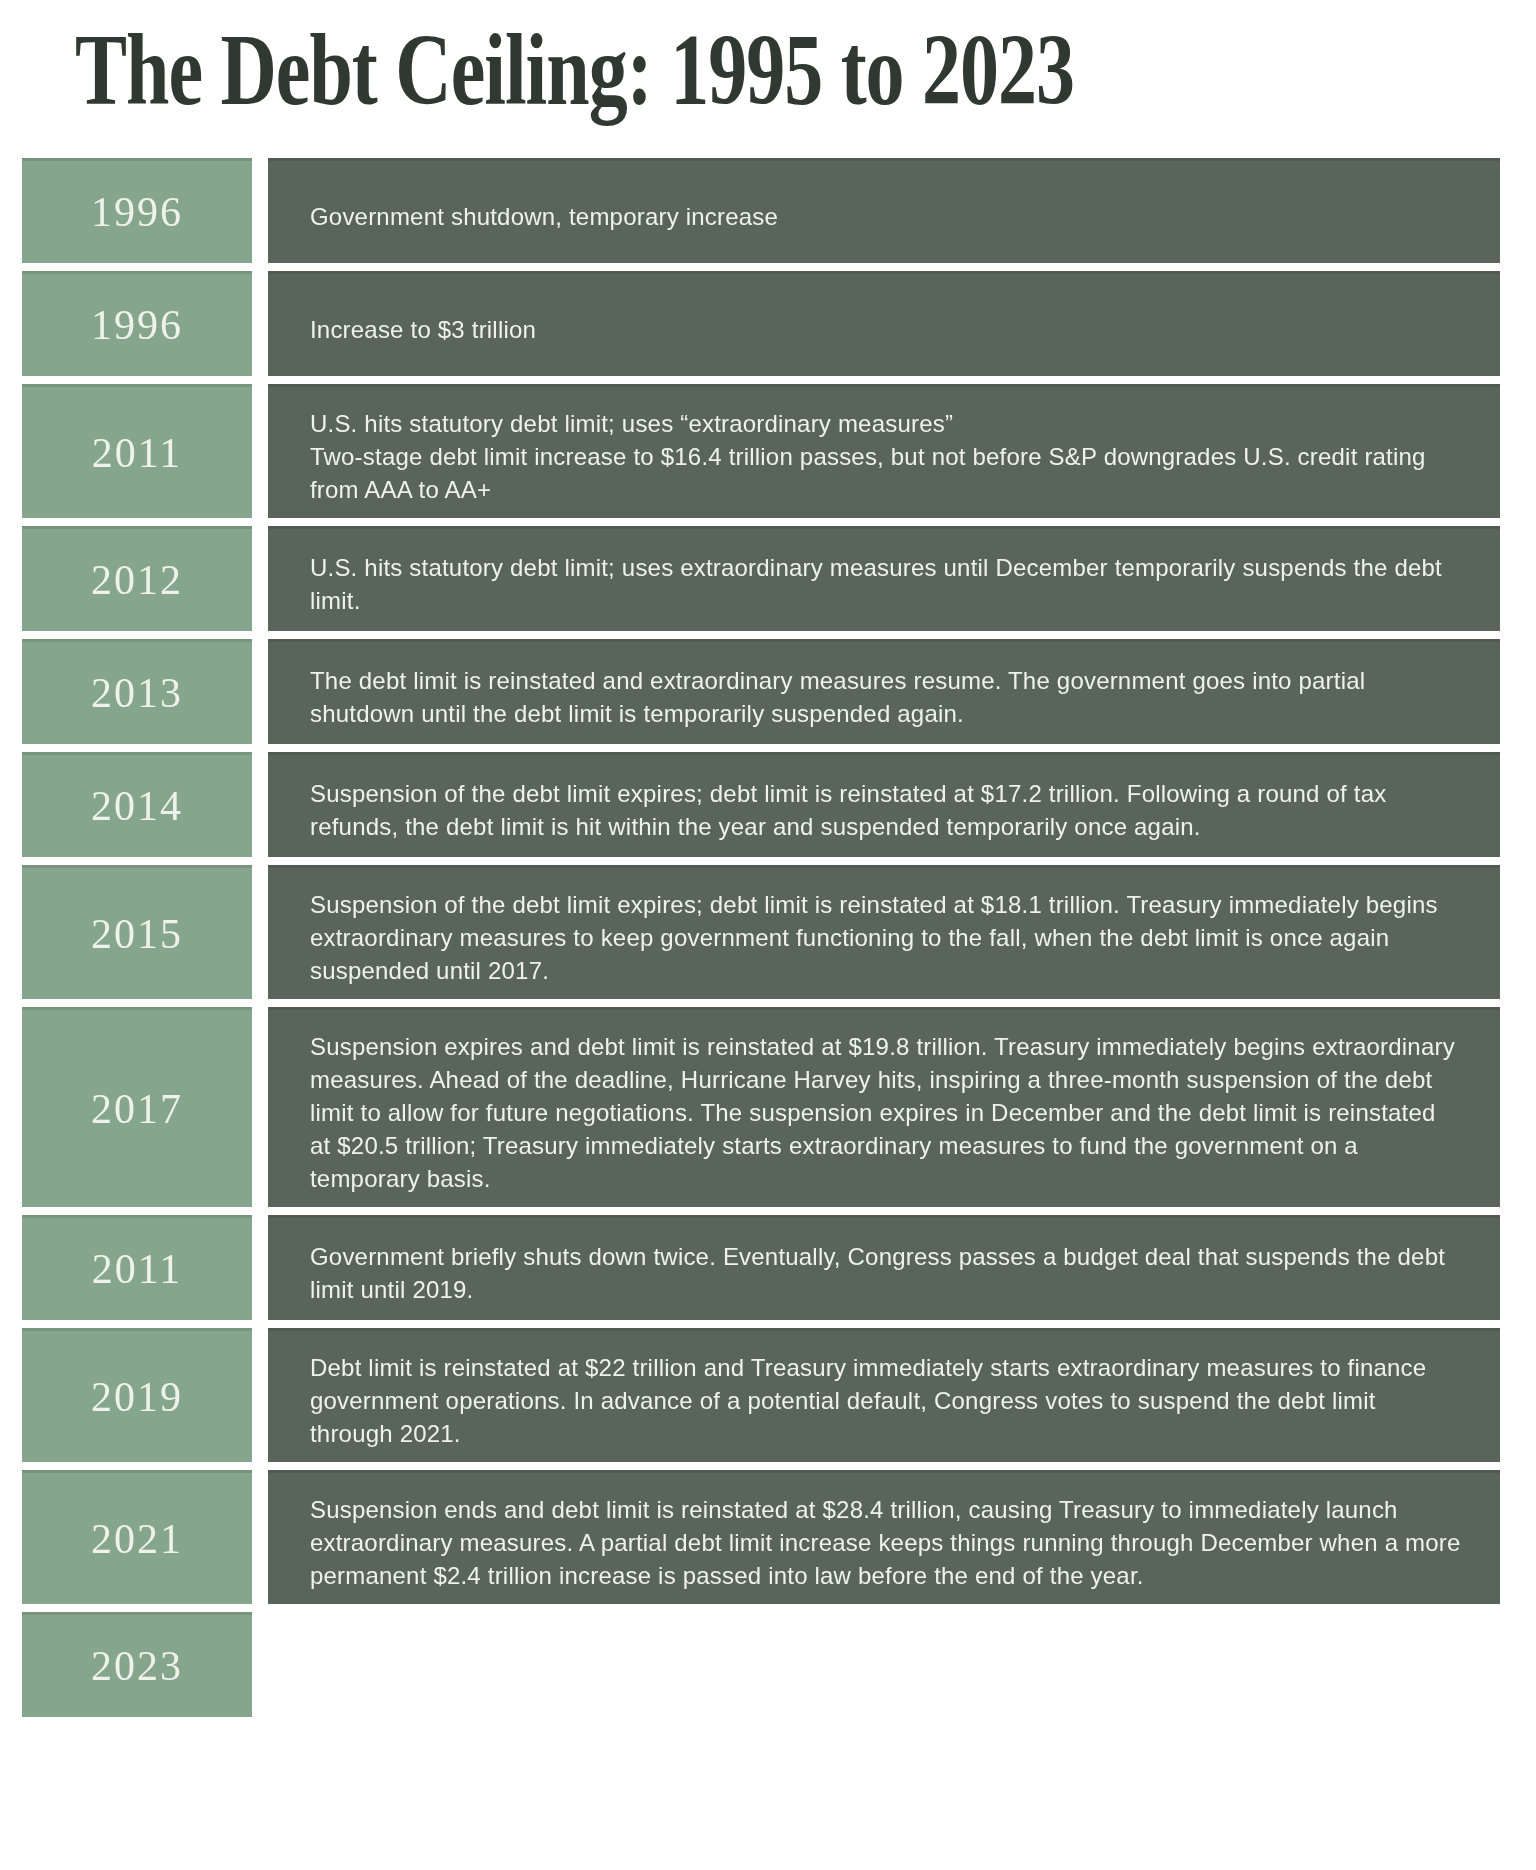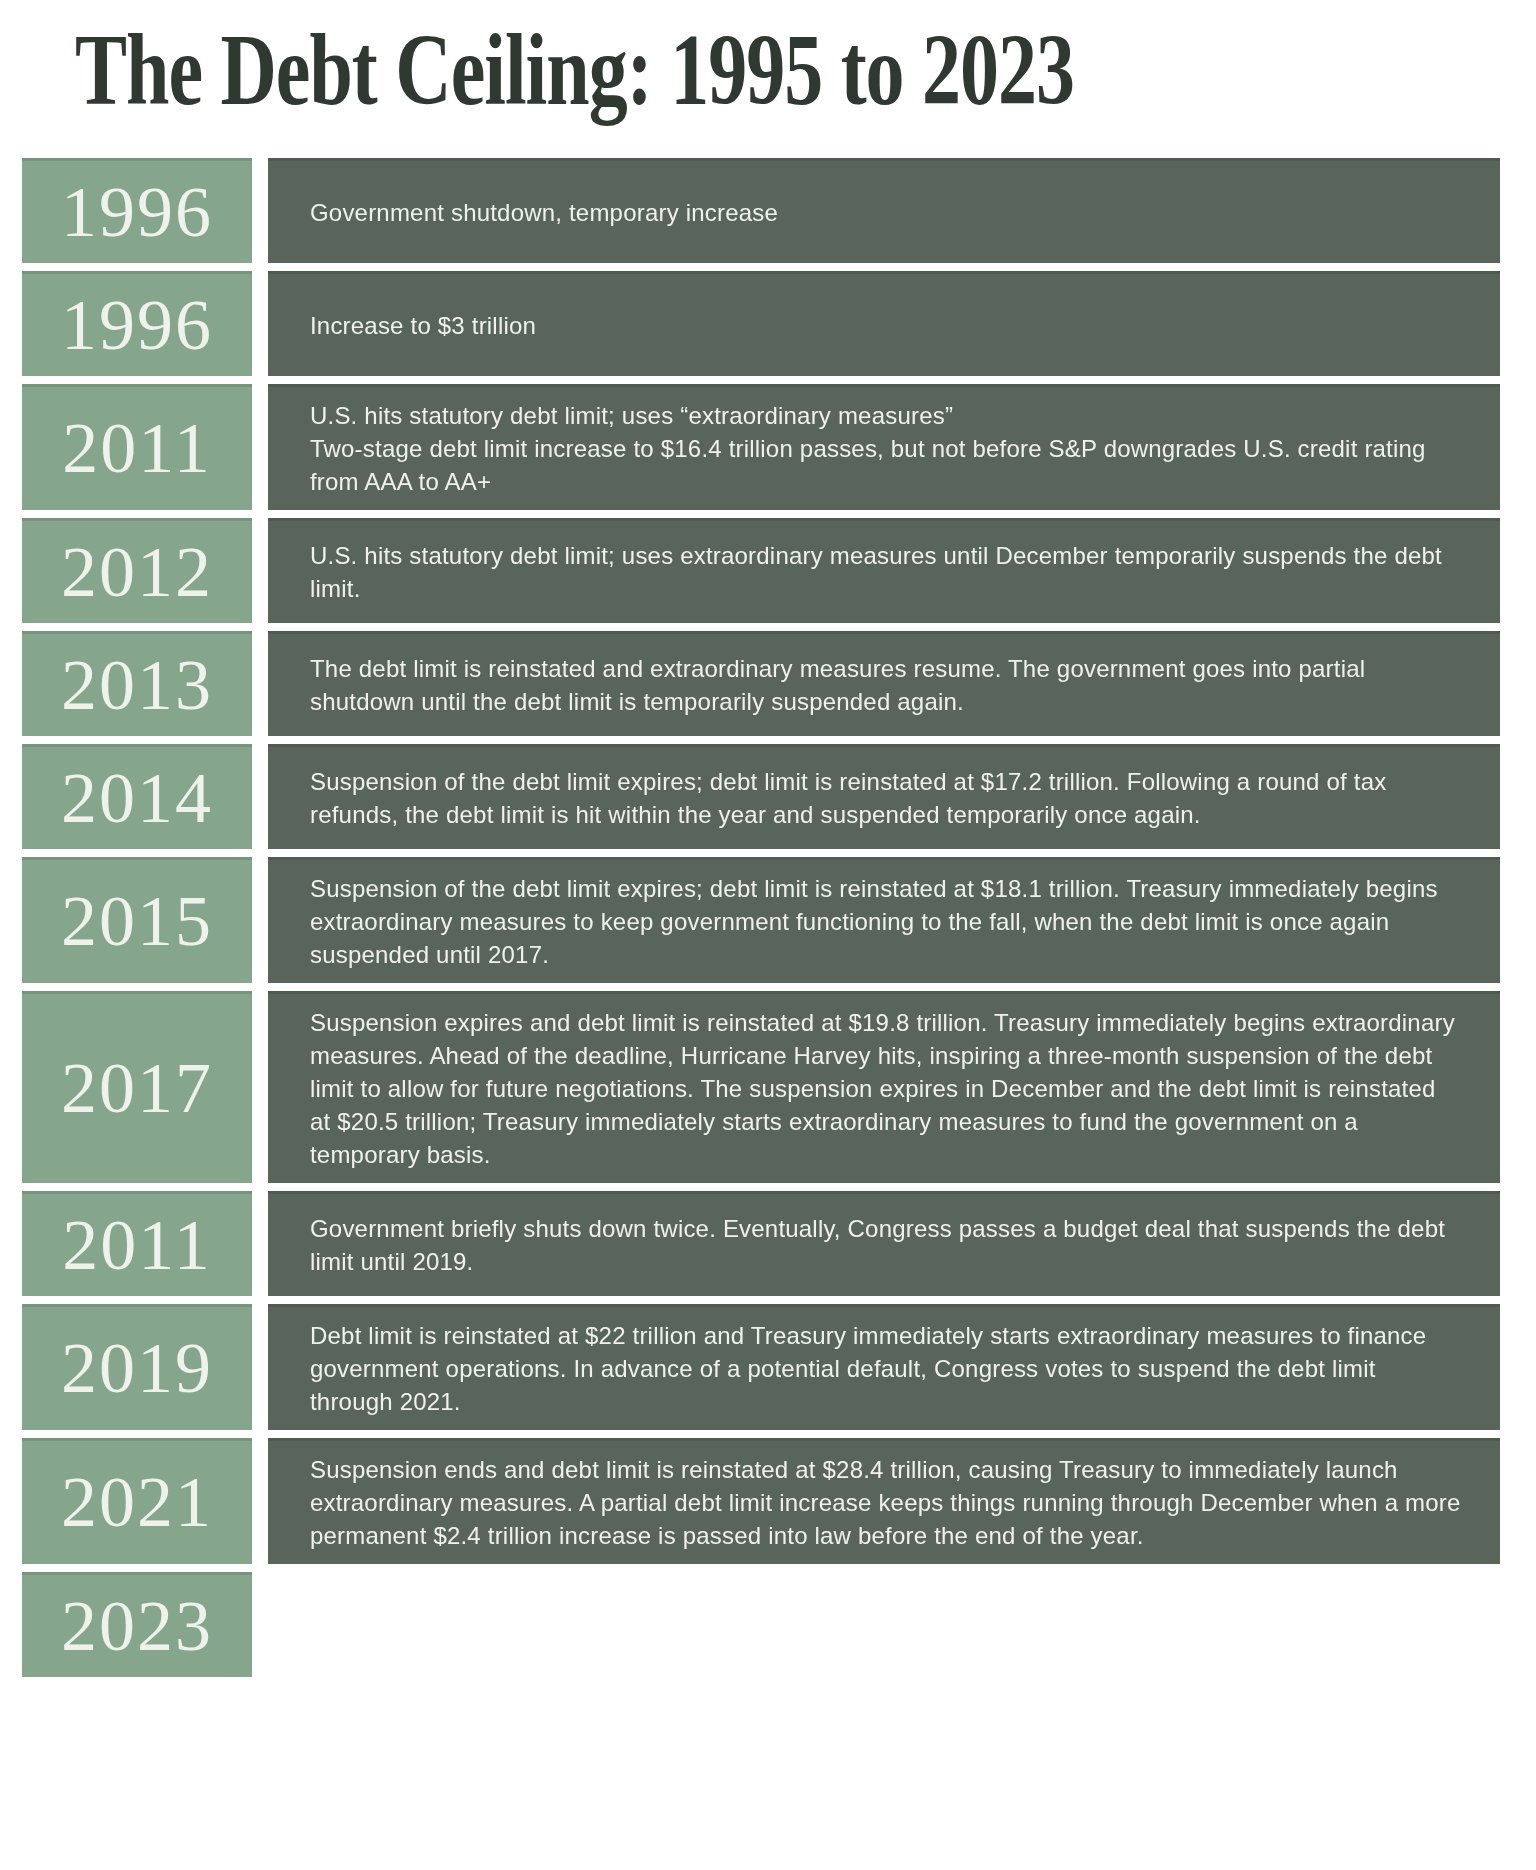--- a/index.html
+++ b/index.html
@@ -45,32 +45,32 @@
     box-sizing: border-box;
     background: var(--year-bg, #86A58D);
     border-top: 3px solid rgba(0,0,0,0.10);
     display: flex;
     align-items: center;
     justify-content: center;
   }
   .year-label {
     font-family: "Liberation Serif", serif;
     font-weight: 400;
-    font-size: 72px;
+    font-size: 42px;
     color: var(--year-text, #EEF2EB);
     letter-spacing: 2px;
   }
   .desc-cell {
     flex: 1 1 auto;
     box-sizing: border-box;
     background: var(--desc-bg, #59655B);
     border-top: 3px solid rgba(0,0,0,0.10);
     display: flex;
     align-items: center;
-    padding: 12px 38px 12px 42px;
+    padding: 20px 38px 12px 42px;
   }
   .desc-text {
     font-size: 24px;
     line-height: 33px;
     letter-spacing: 0.2px;
     color: var(--desc-text, #EFF2EB);
     white-space: pre-line;
   }
 </style>
 </head>

